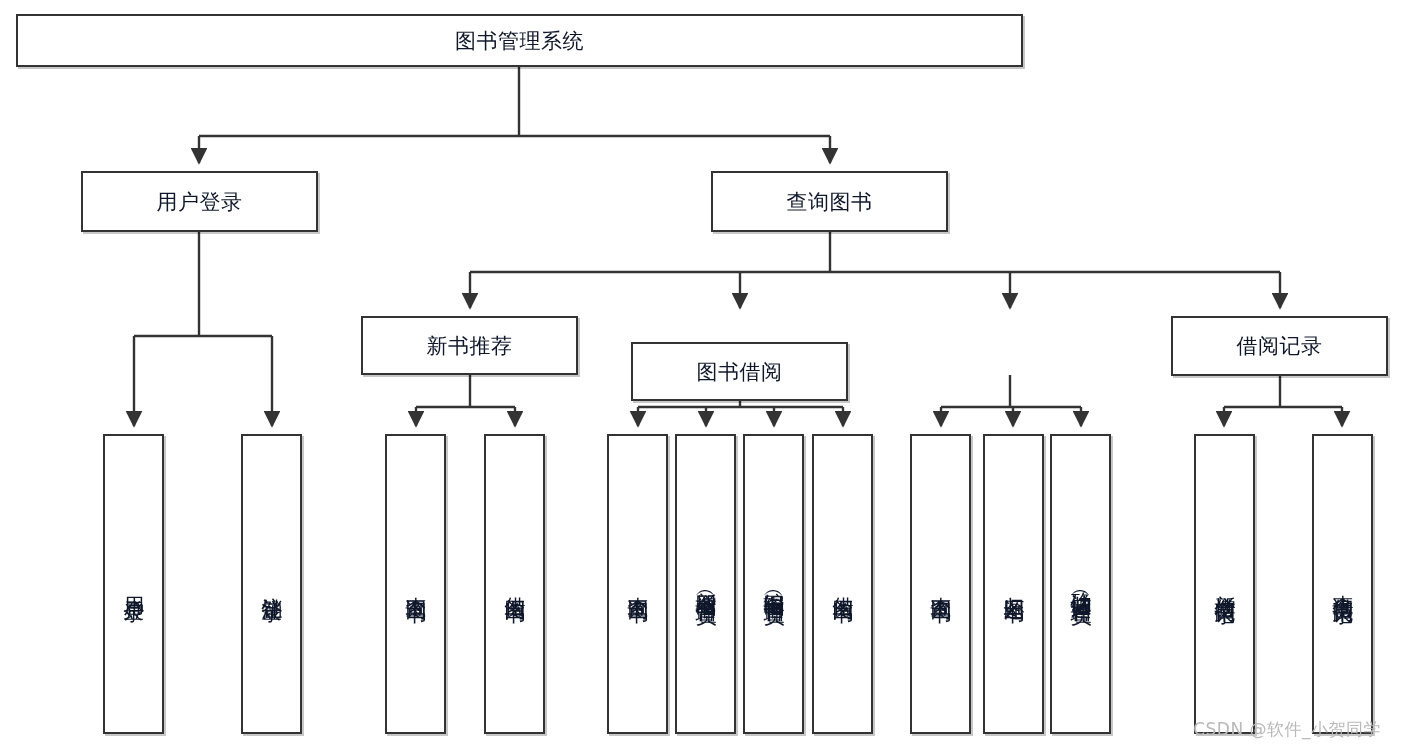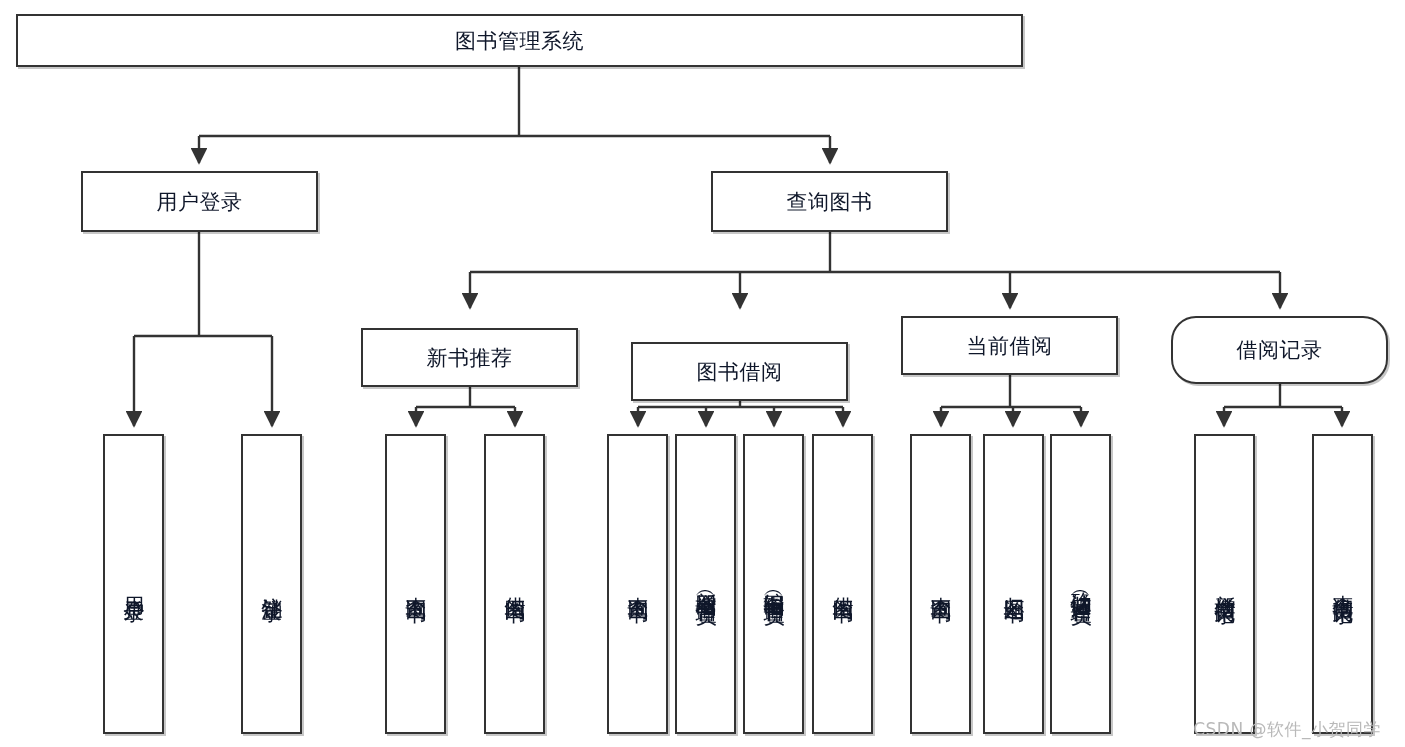--- a/index.html
+++ b/index.html
@@ -122,30 +122,27 @@
     <span class="lbl">图书管理系统</span>
   </div>
 
   <div class="node h" id="l2-0" style="left: 81px; top: 171px; width: 237px; height: 61px;">
     <span class="lbl">用户登录</span>
   </div>
   <div class="node h" id="l2-1" style="left: 711px; top: 171px; width: 237px; height: 61px;">
     <span class="lbl">查询图书</span>
   </div>
 
-  <div class="node h" id="l3-0" style="left: 361px; top: 316px; width: 217px; height: 59px; margin-top: 12px;">
+  <div class="node h" id="l3-0" style="left: 361px; top: 316px; width: 217px; height: 59px;">
     <span class="lbl">新书推荐</span>
   </div>
   <div class="node h" id="l3-1" style="left: 631px; top: 316px; width: 217px; height: 59px; margin-top: 26px;">
     <span class="lbl">图书借阅</span>
   </div>
-  <div class="node h" id="l3-2" style="left: 901px; top: 316px; width: 217px; height: 59px;">
-    <span class="lbl">当前借阅</span>
-  </div>
-  <div class="node h" id="l3-3" style="left: 1171px; top: 316px; width: 217px; height: 68px; border-radius: 25px;">
+  <div class="node h" id="l3-3" style="left: 1171px; top: 316px; width: 217px; height: 60px;">
     <span class="lbl">借阅记录</span>
   </div>
 
   <div class="node v" id="lf-0" style="left: 103px; top: 434px; width: 61px; height: 300px;">
     <span class="lbl">用户登录</span>
   </div>
   <div class="node v" id="lf-1" style="left: 241px; top: 434px; width: 61px; height: 300px;">
     <span class="lbl">注销登录</span>
   </div>
   <div class="node v" id="lf-2" style="left: 385px; top: 434px; width: 61px; height: 300px;">

